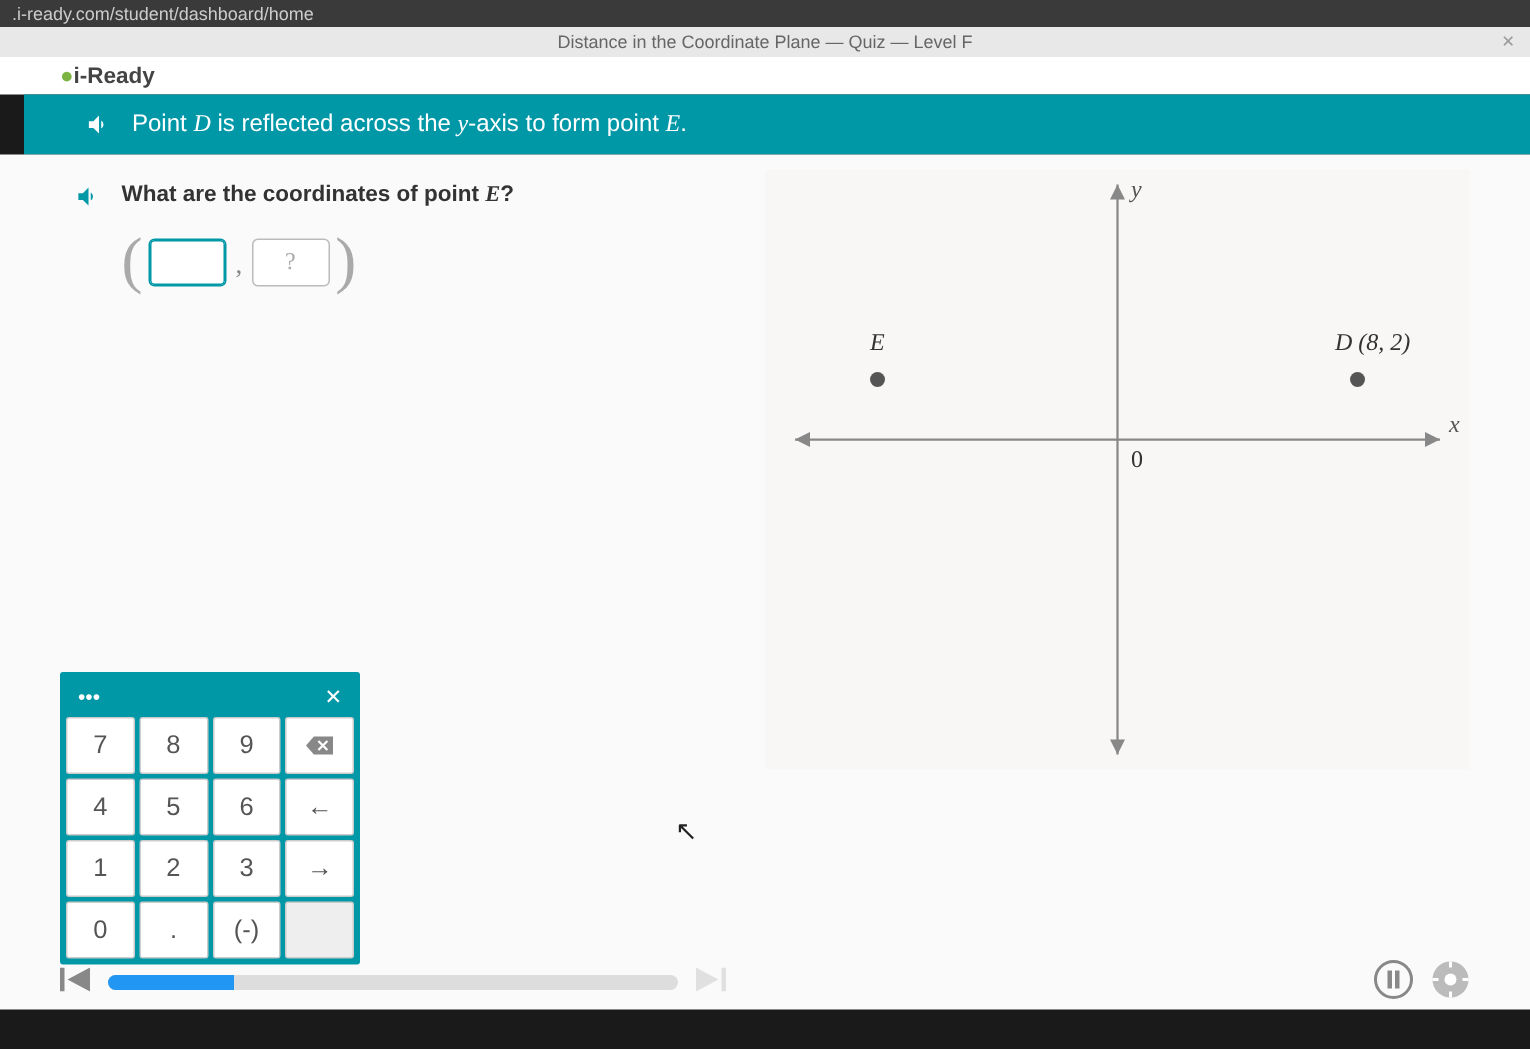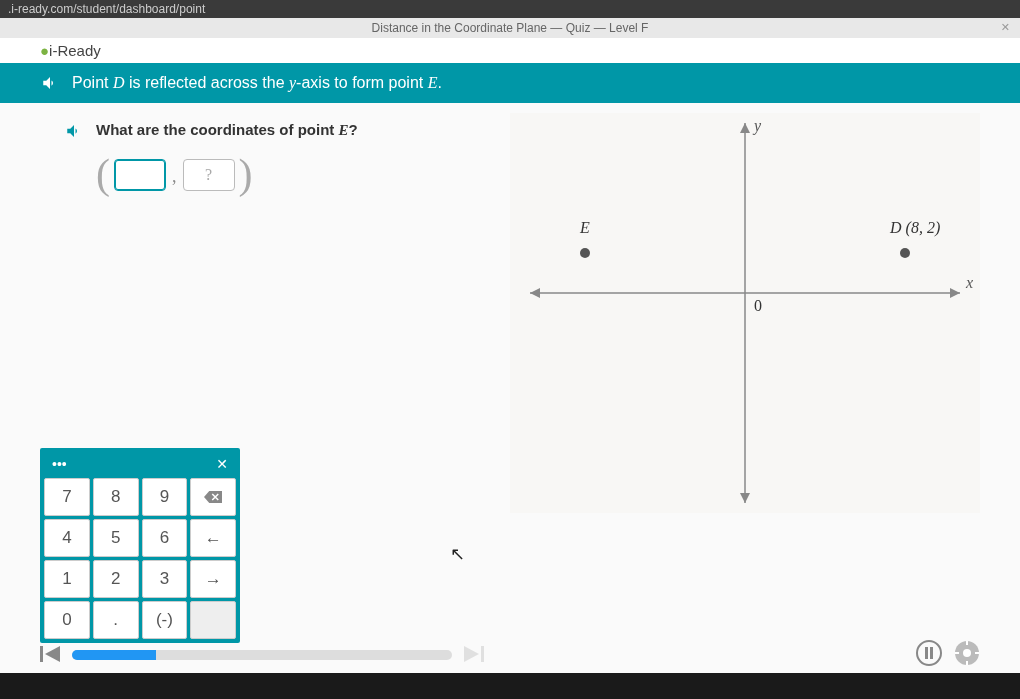--- a/index.html
+++ b/index.html
@@ -34,42 +34,43 @@
     right: 10px;
     top: 3px;
     color: #999;
     cursor: pointer;
     font-size: 11px;
   }
   .logo-bar {
     background: #fff;
     padding: 4px 40px;
     font-size: 15px;
-    font-weight: normal;
+    font-weight: bold;
   }
   .logo-g { color: #7cb342; }
   .logo-txt { color: #444; }
   .prompt-bar {
     background: #0097a7;
     color: #fff;
     padding: 10px 40px;
     font-size: 16px;
     display: flex;
     align-items: center;
     gap: 12px;
+    margin-left: 16px;
   }
   .speaker-icon {
     width: 20px; height: 20px;
     display: inline-flex; align-items: center; justify-content: center;
     cursor: pointer;
   }
   .math-i { font-style: italic; font-family: 'Times New Roman', serif; }
   .content {
     background: #fafafa;
-    padding: 18px 40px 0 64px;
+    padding: 18px 40px 0 49px;
     position: relative;
     height: 570px;
   }
   .q-row {
     display: flex;
     align-items: flex-start;
     gap: 12px;
     color: #333;
     font-weight: bold;
     font-size: 15px;
@@ -178,21 +179,21 @@
     top: 440px;
     font-size: 18px;
     color: #222;
     pointer-events: none;
   }
 </style>
 </head>
 <body>
 
 <div class="browser-bar">
-  <span>.i-ready.com/student/dashboard/point</span>
+  <span>.i-ready.com/student/dashboard/home</span>
 </div>
 
 <div class="title-bar">
   <span>Distance in the Coordinate Plane — Quiz — Level F</span>
   <span class="close-x">✕</span>
 </div>
 
 <div class="logo-bar">
   <span>
     <span class="logo-g">●</span><span class="logo-txt">i-Ready</span>

